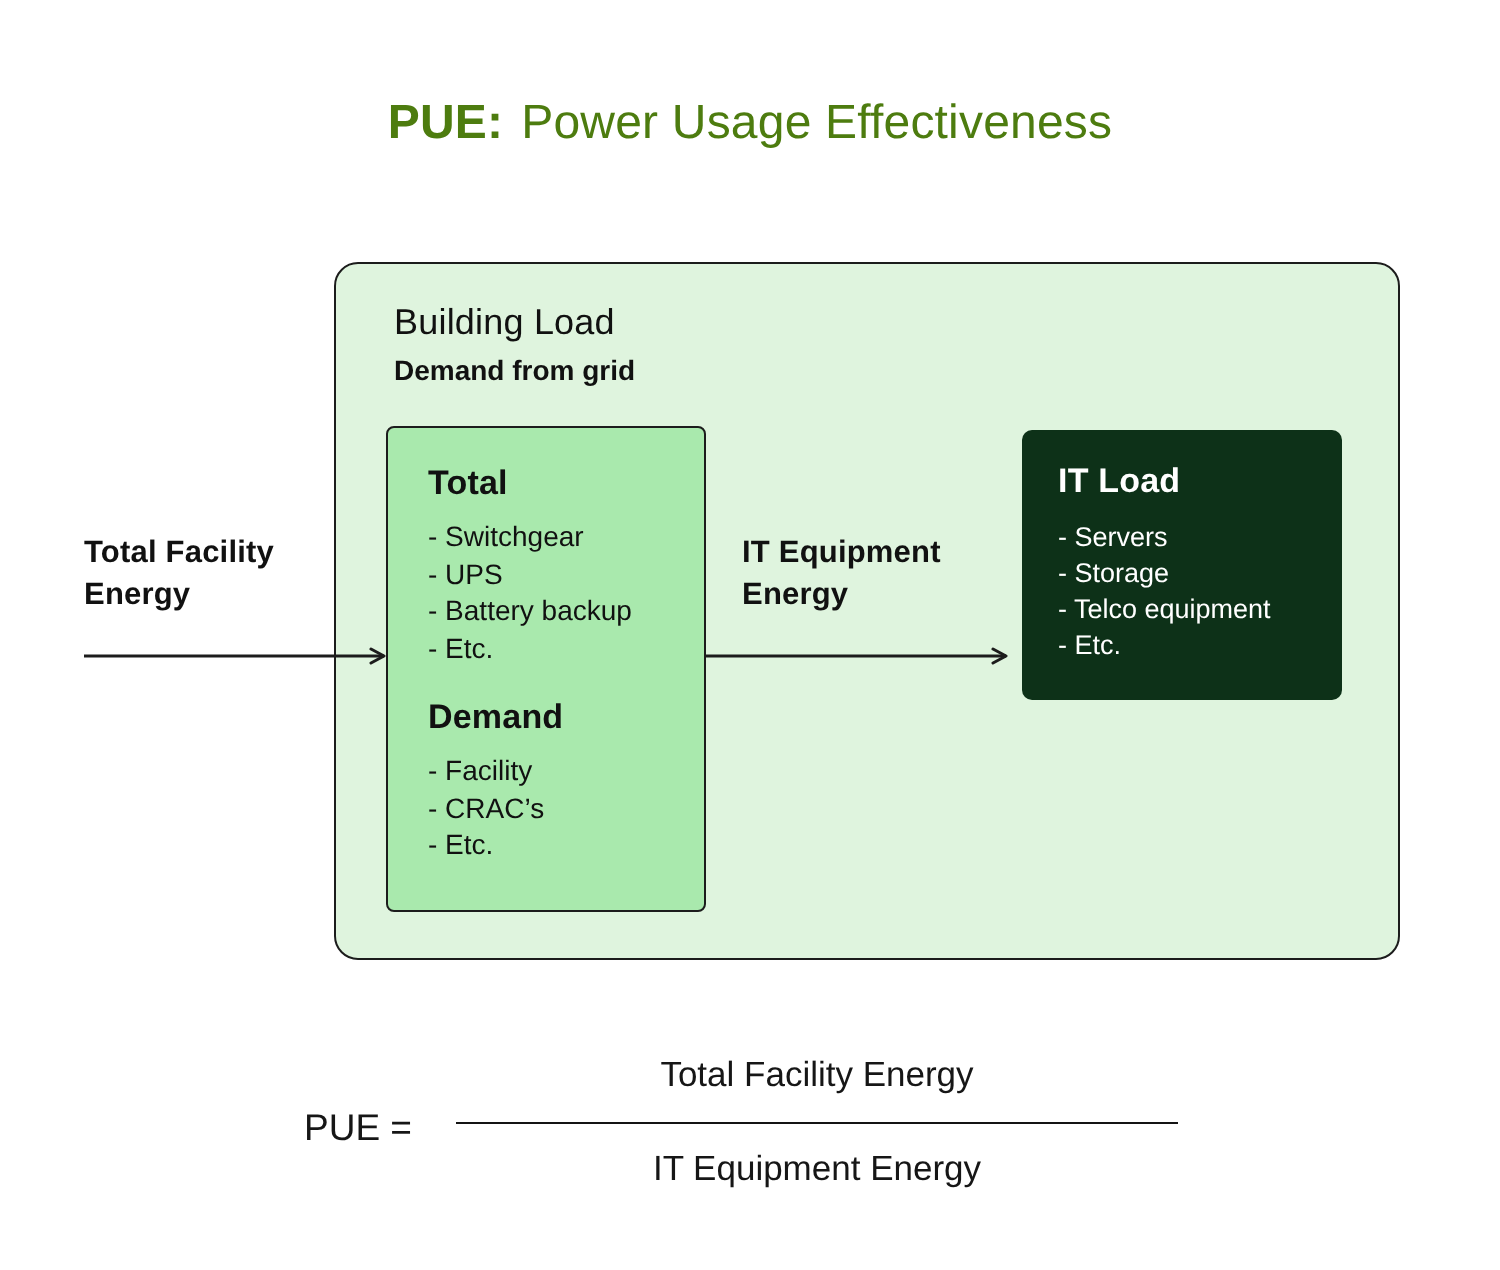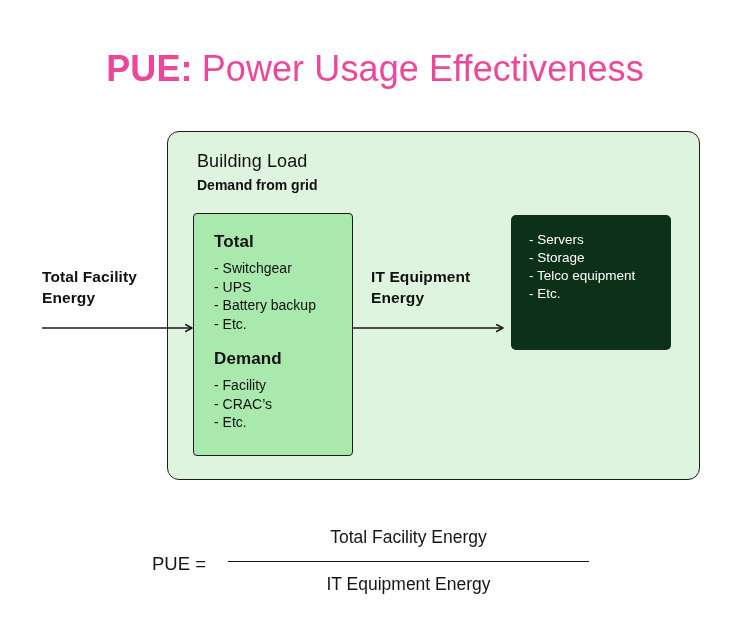--- a/index.html
+++ b/index.html
@@ -12,24 +12,24 @@
     color: #111111;
     overflow: hidden;
   }
 
   
   .title {
     position: absolute;
     top: 48px; left: 0;
     width: 750px;
     text-align: center;
-    font-size: 36px;
+    font-size: 24px;
     font-weight: 400;
     letter-spacing: 0.1px;
-    color: #ec4899;
+    color: #4d7c0f;
   }
   .title .acronym { font-weight: 700; margin-right: 9px; }
 
   
   .outer-box {
     position: absolute;
     left: 167px; top: 131px;
     width: 533px; height: 349px;
     box-sizing: border-box;
     background: #dff4de;
@@ -136,20 +136,21 @@
       </ul>
       <div class="box-heading cooling">Demand</div>
       <ul class="item-list">
         <li>- Facility</li>
         <li>- CRAC’s</li>
         <li>- Etc.</li>
       </ul>
     </div>
 
     <div class="itload-box">
+      <div class="box-heading">IT Load</div>
       <ul class="item-list">
         <li>- Servers</li>
         <li>- Storage</li>
         <li>- Telco equipment</li>
         <li>- Etc.</li>
       </ul>
     </div>
   </div>
 
   <div class="flow-label label-left">Total Facility Energy</div>

